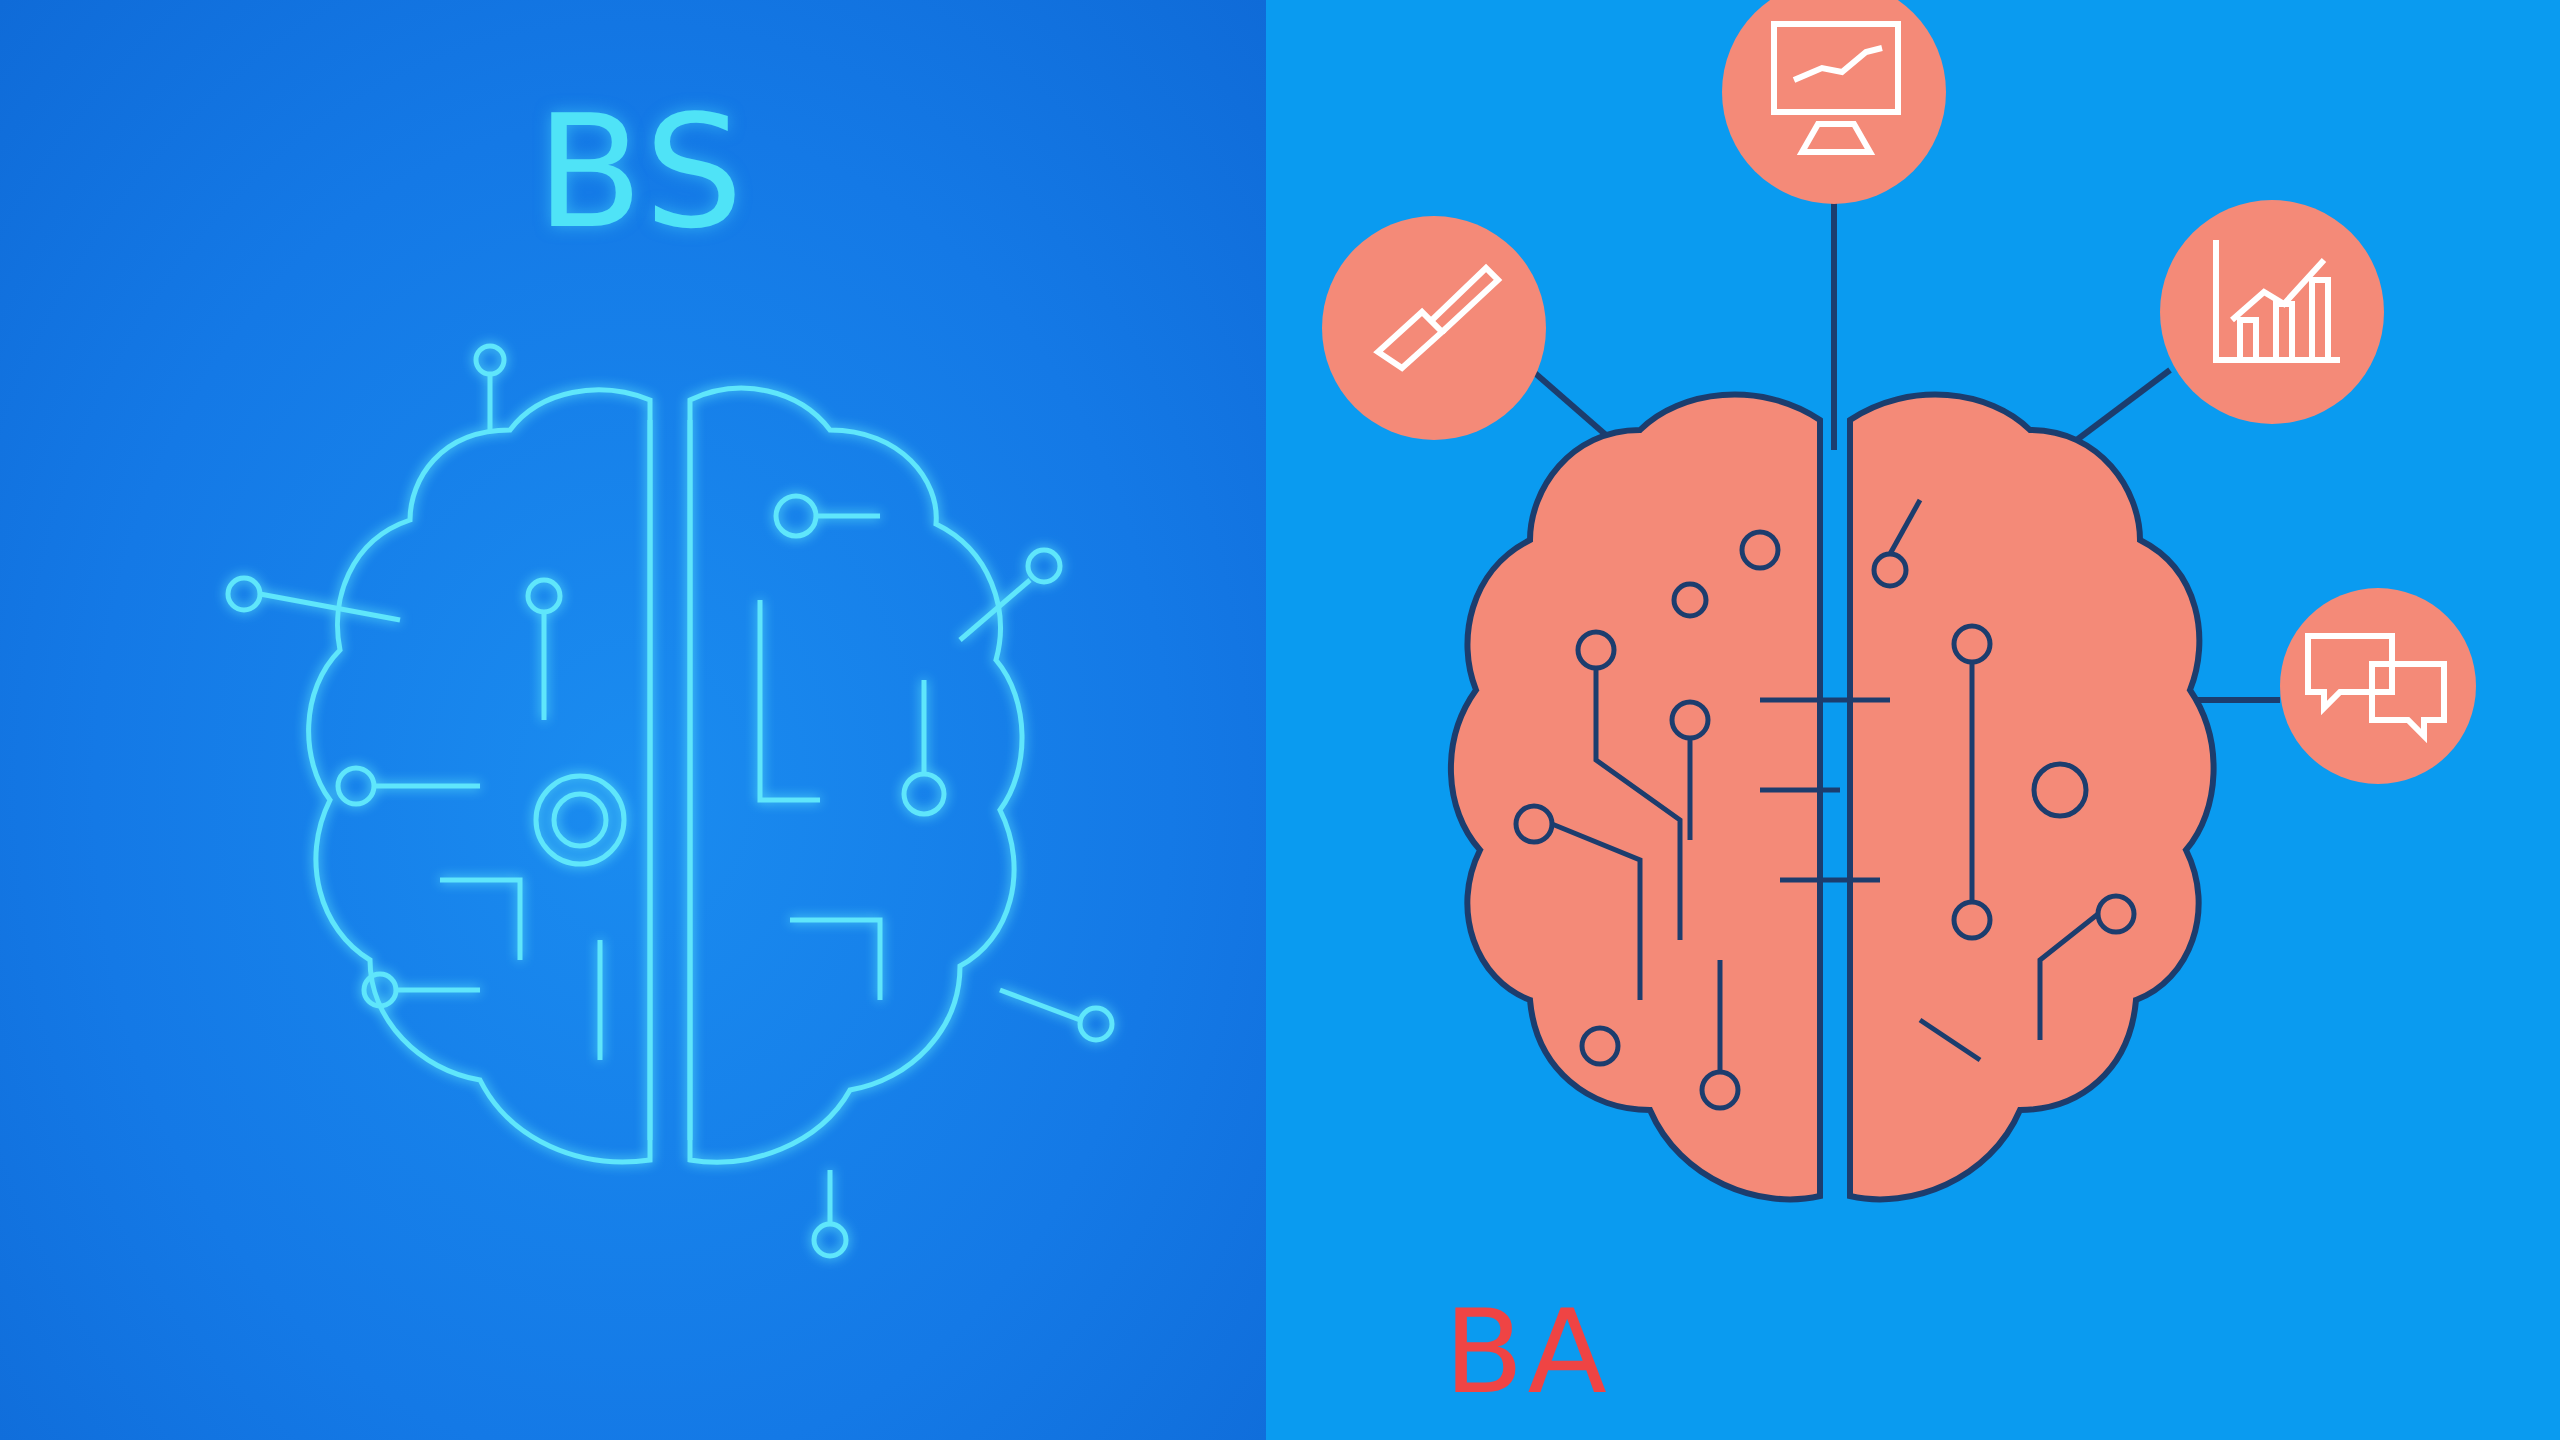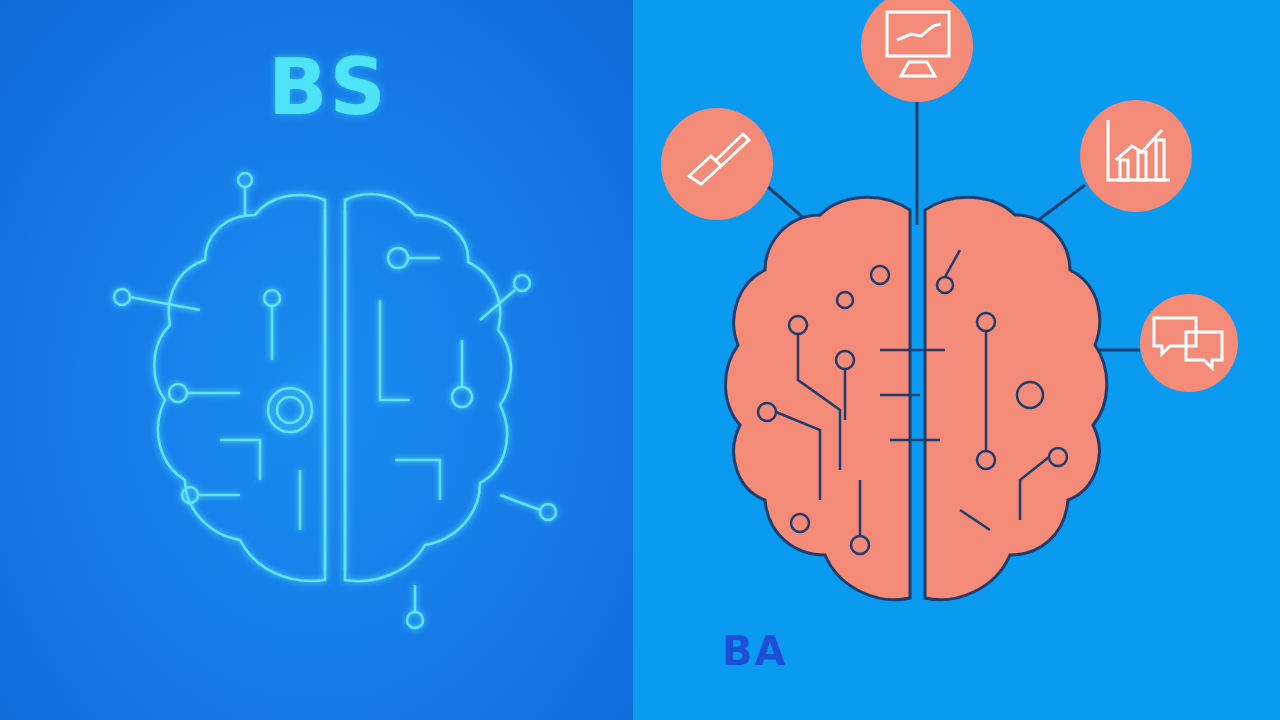--- a/index.html
+++ b/index.html
@@ -1,22 +1,22 @@
 <!DOCTYPE html>
 <html><head>
 <meta charset="utf-8">
 <style>
   html,body{margin:0;padding:0;}
   body{width:1280px;height:720px;position:relative;overflow:hidden;font-family:"DejaVu Sans",sans-serif;}
   .panel{position:absolute;top:0;height:720px;}
   .left{left:0;width:633px;background:radial-gradient(ellipse at 50% 55%,#1a8cf0 0%,#1479e6 60%,#0f6bd8 100%);}
   .right{left:633px;width:647px;background:#0a9bf0;}
-  .title{position:absolute;font-weight:bold;letter-spacing:2px;text-align:right;}
+  .title{position:absolute;font-weight:normal;letter-spacing:2px;text-align:right;}
   .bs{left:268px;top:42px;font-size:78px;color:#4fe3f7;text-shadow:0 0 8px rgba(80,230,255,0.5);}
-  .ba{left:722px;top:628px;font-size:40px;color:#1d4ed8;}
+  .ba{left:722px;top:642px;font-size:58px;color:#ef4444;}
   svg{position:absolute;left:0;top:0;}
   .icon-circle{position:absolute;border-radius:50%;background:#f48a78;}
 </style>
 </head>
 <body>
 
 <div class="panel left"></div>
 <div class="panel right"></div>
 
 <svg width="1280" height="720">

